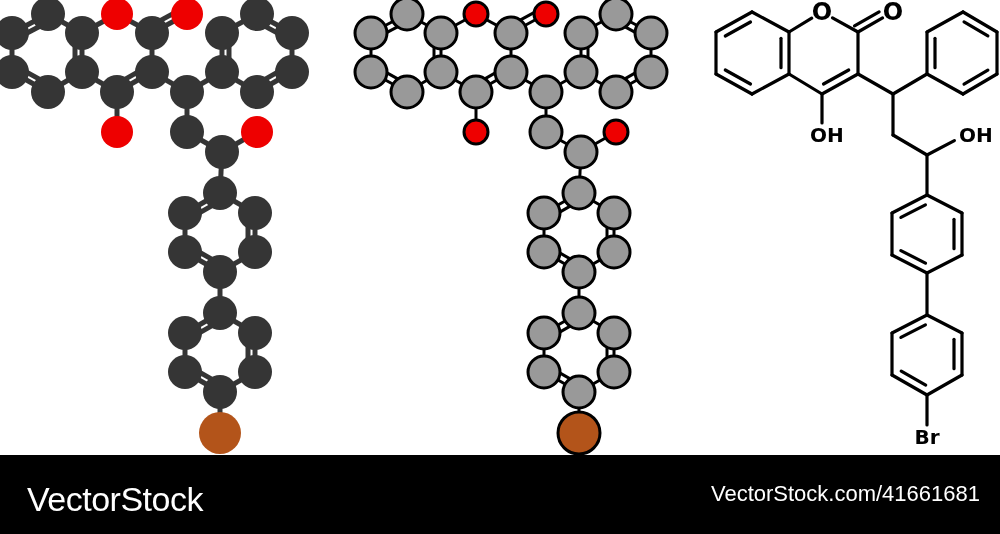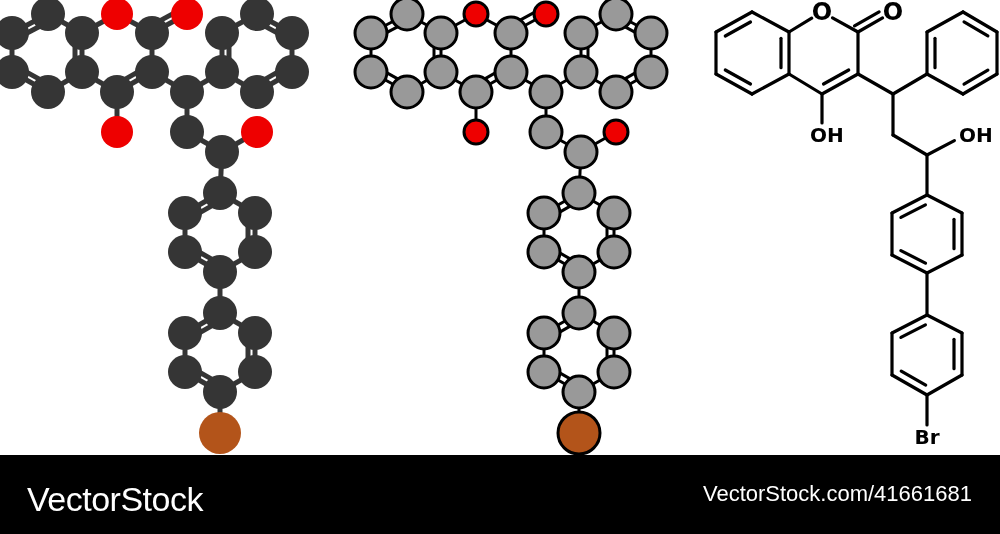--- a/index.html
+++ b/index.html
@@ -1,20 +1,20 @@
 <!DOCTYPE html>
 <html><head>
 <meta charset="utf-8">
 <style>
   html, body { margin: 0; padding: 0; }
   body { width: 1000px; height: 534px; background: #ffffff; overflow: hidden; position: relative; font-family: "DejaVu Sans", sans-serif; }
   #stage { position: absolute; left: 0; top: 0; width: 1000px; height: 455px; }
   #footer { position: absolute; left: 0; top: 455px; width: 1000px; height: 79px; background: #000000; }
   #brand { position: absolute; left: 27px; top: 18px; color: #ffffff; font-family: "Liberation Sans", sans-serif; font-size: 34px; letter-spacing: -0.5px; margin-top: 7px; }
-  #stock-url { position: absolute; right: 28px; top: 26px; color: #ffffff; font-family: "Liberation Sans", sans-serif; font-size: 22px; }
+  #stock-url { position: absolute; right: 20px; top: 26px; color: #ffffff; font-family: "Liberation Sans", sans-serif; font-size: 22px; }
   svg text { font-family: "DejaVu Sans", sans-serif; font-weight: bold; }
 </style>
 </head>
 <body>
 
 <div id="stage">
   <svg id="mol-svg" width="1000" height="455" viewBox="0 0 1000 455">
     <g id="model1">
         <g>
           <line x1="12" y1="72" x2="12" y2="33" stroke="#353535" stroke-width="5"></line>

